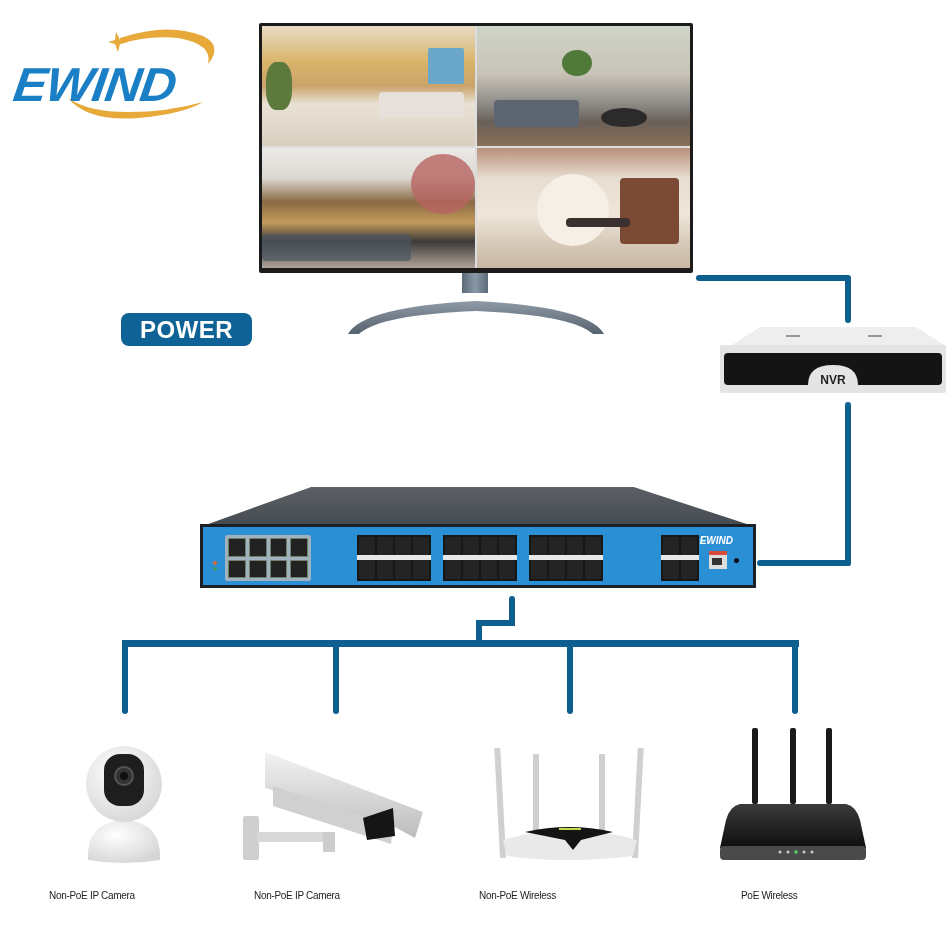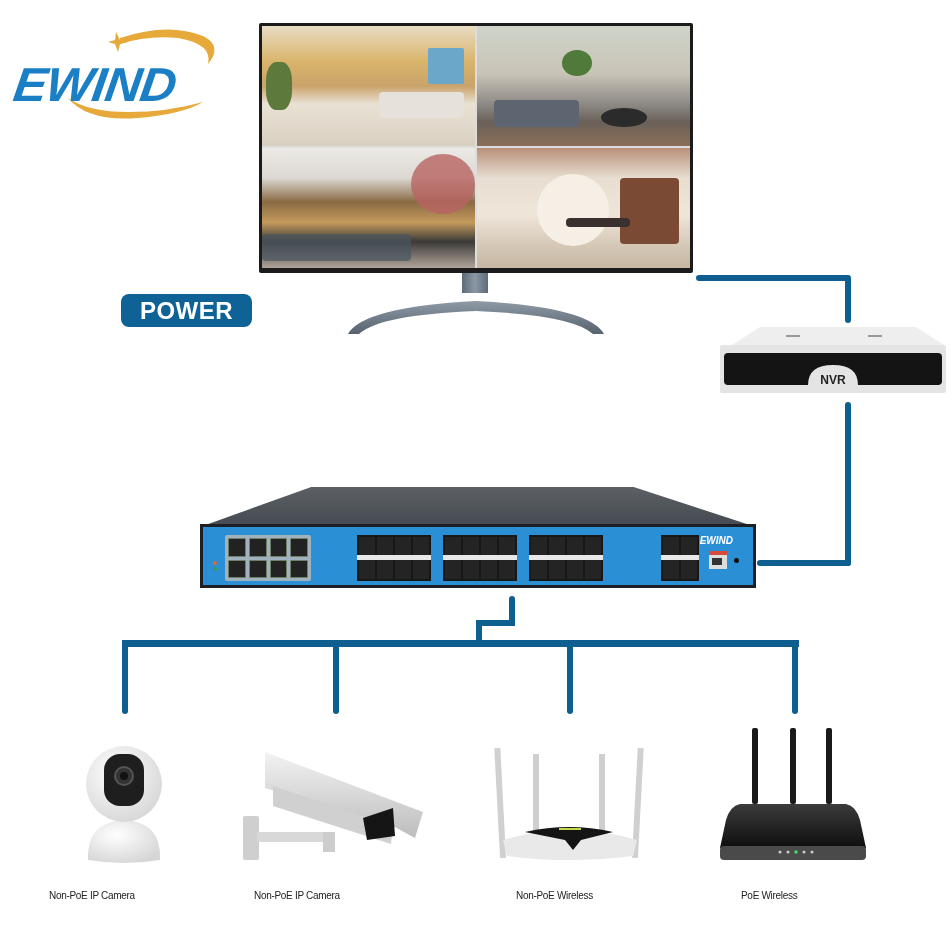--- a/index.html
+++ b/index.html
@@ -2,21 +2,21 @@
 <html><head>
 <meta charset="utf-8">
 <style>
   html,body{margin:0;padding:0;background:#fff;}
   body{width:952px;height:952px;position:relative;overflow:hidden;font-family:"Liberation Sans",sans-serif;}
   .abs{position:absolute;}
   
   .logo{left:8px;top:22px;width:240px;height:100px;}
   .logo-text{position:absolute;left:6px;top:34px;font-family:"Liberation Sans",sans-serif;font-weight:bold;font-style:italic;font-size:50px;letter-spacing:-1px;color:#1a7fc4;transform:skewX(-8deg) scaleY(0.95);}
   
-  .power{left:121px;top:294px;width:131px;height:33px;border-radius:8px;background:#0f6296;color:#fff;font-weight:bold;font-size:24px;display:flex;align-items:center;justify-content:center;letter-spacing:0.5px;}
+  .power{left:121px;top:313px;width:131px;height:33px;border-radius:8px;background:#0f6296;color:#fff;font-weight:bold;font-size:24px;display:flex;align-items:center;justify-content:center;letter-spacing:0.5px;}
   
   .monitor{left:259px;top:23px;width:434px;height:250px;background:#1b1b1b;border-radius:2px;}
   .screen{position:absolute;left:3px;top:3px;right:3px;bottom:5px;display:grid;grid-template-columns:1fr 1fr;grid-template-rows:1fr 1fr;gap:2px;background:#ddd;}
   .cam{position:relative;overflow:hidden;}
   .cam1{background:linear-gradient(180deg,#e8dcc4 0%,#d9b46a 30%,#c9a36a 50%,#e9e2d4 65%,#d8cfc0 100%);}
   .cam2{background:linear-gradient(180deg,#cfd4c9 0%,#c9c3b7 40%,#8d8a86 65%,#6a6058 80%,#8a6f58 100%);}
   .cam3{background:linear-gradient(180deg,#eceae6 0%,#dcd8d2 25%,#8a6a44 45%,#c49a5c 62%,#3b3a38 78%,#b0a49a 100%);}
   .cam4{background:linear-gradient(180deg,#b9907a 0%,#e7ddd0 25%,#efe6da 55%,#d6c9b8 80%,#c7b6a3 100%);}
   .sofa{position:absolute;border-radius:4px;}
   .stand-neck{left:462px;top:273px;width:26px;height:20px;background:linear-gradient(90deg,#5d6a78,#8a97a4,#5d6a78);}
@@ -230,14 +230,14 @@
   <rect x="2" y="118" width="146" height="14" rx="4" fill="#4a4a4a"></rect>
   <circle cx="62" cy="124" r="1.5" fill="#ccc"></circle>
     <circle cx="70" cy="124" r="1.5" fill="#ccc"></circle>
     <circle cx="78" cy="124" r="1.8" fill="#4fd36a"></circle>
     <circle cx="86" cy="124" r="1.5" fill="#ccc"></circle>
     <circle cx="94" cy="124" r="1.5" fill="#ccc"></circle>
 </svg>
 
 <div class="label" style="left:49px;">Non-PoE IP Camera</div>
 <div class="label" style="left:254px;">Non-PoE IP Camera</div>
-<div class="label" style="left:516px;">Non-PoE Wireless</div>
+<div class="label" style="left:479px;">Non-PoE Wireless</div>
 <div class="label" style="left:741px;">PoE Wireless</div>
 
 </body></html>

